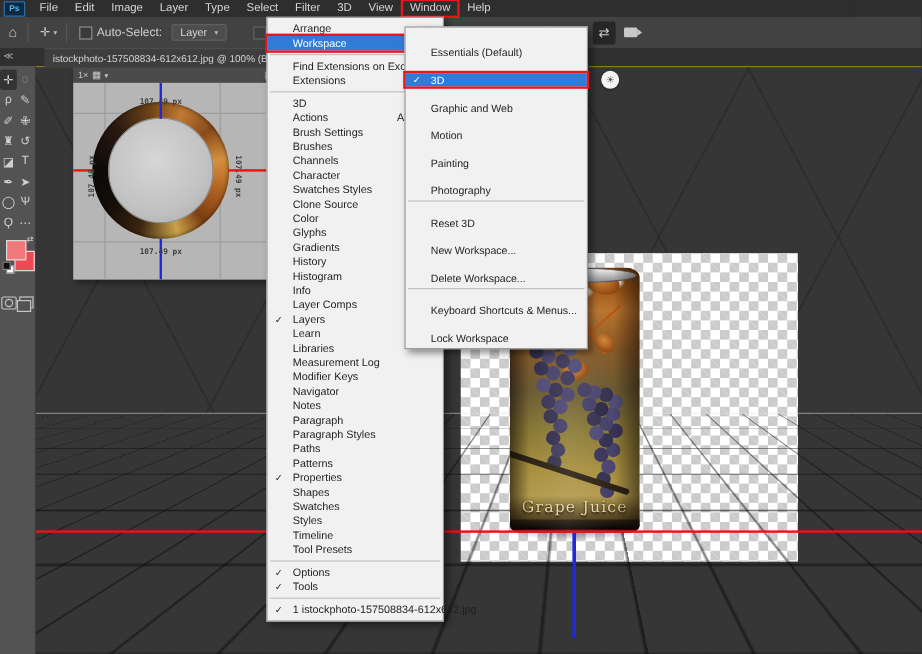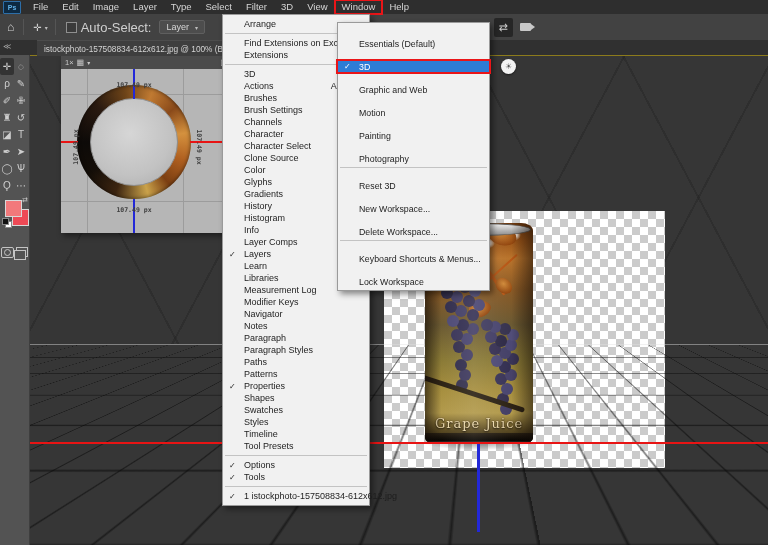--- a/index.html
+++ b/index.html
@@ -15,21 +15,21 @@
   .mb-item{color:#d6d6d6;font-size:9.5px;padding:1px 7px;line-height:12px;white-space:nowrap;}
   .mb-item.annot{outline:2px solid #ea1518;outline-offset:-1px;}
 
   
   #optionsbar{position:absolute;left:0;top:14px;width:768px;height:26px;background:#424242;
               border-bottom:1px solid #272727;display:flex;align-items:center;z-index:20;}
   .ob-icon{color:#cdcdcd;font-size:12px;margin:0 7px;}
   .ob-sep{width:1px;height:16px;background:#555;margin:0 2px;}
   .ob-chevron{color:#bdbdbd;font-size:6px;margin-left:-4px;margin-right:5px;}
   .ob-check{width:9px;height:9px;border:1px solid #8f8f8f;background:#3a3a3a;margin:0 4px 0 8px;}
-  .ob-label{color:#cfcfcf;font-size:13px;}
+  .ob-label{color:#cfcfcf;font-size:10px;}
   .ob-label.dim,.ob-check.dim{opacity:.45;}
   #layer-dropdown{margin-left:8px;background:#4d4d4d;border:1px solid #5f5f5f;border-radius:2px;
                   padding:1px 6px;display:flex;align-items:center;gap:6px;color:#d6d6d6;font-size:9px;}
   #modes-cluster{position:absolute;left:393px;top:0;height:26px;display:flex;align-items:center;gap:3px;}
   .dim-icon{color:#5f5f5f;font-size:11px;padding:0 2px;}
   .mode-btn{width:19px;height:19px;display:flex;align-items:center;justify-content:center;
             color:#cbcbcb;font-size:11px;border-radius:2px;}
   .mode-btn.sel{background:#262626;}
   .cam{position:relative;width:11px;height:8px;background:#c8c8c8;border-radius:1px;}
   .cam::after{content:"";position:absolute;left:11px;top:1px;border-top:3px solid transparent;
@@ -304,20 +304,25 @@
       </div>
     </div>
   </div>
 
   <div id="window-menu" class="menu">
       <div class="menu-item">
         <span class="check"></span>
         <span>Arrange</span>
         <span class="sub-arrow">▶</span>
       </div>
+      <div class="menu-item hl annot">
+        <span class="check"></span>
+        <span>Workspace</span>
+        <span class="sub-arrow">▶</span>
+      </div>
       <div class="menu-sep"></div>
       <div class="menu-item">
         <span class="check"></span>
         <span>Find Extensions on Exchange...</span>
       </div>
       <div class="menu-item">
         <span class="check"></span>
         <span>Extensions</span>
         <span class="sub-arrow">▶</span>
       </div>
@@ -326,38 +331,38 @@
         <span class="check"></span>
         <span>3D</span>
       </div>
       <div class="menu-item">
         <span class="check"></span>
         <span>Actions</span>
         <span class="shortcut">Alt+F9</span>
       </div>
       <div class="menu-item">
         <span class="check"></span>
-        <span>Brushes</span>
-      </div>
-      <div class="menu-item">
-        <span class="check"></span>
         <span>Brush Settings</span>
         <span class="shortcut">F5</span>
       </div>
       <div class="menu-item">
         <span class="check"></span>
+        <span>Brushes</span>
+      </div>
+      <div class="menu-item">
+        <span class="check"></span>
         <span>Channels</span>
       </div>
       <div class="menu-item">
         <span class="check"></span>
         <span>Character</span>
       </div>
       <div class="menu-item">
         <span class="check"></span>
-        <span>Character Select</span>
+        <span>Swatches Styles</span>
       </div>
       <div class="menu-item">
         <span class="check"></span>
         <span>Clone Source</span>
       </div>
       <div class="menu-item">
         <span class="check"></span>
         <span>Color</span>
         <span class="shortcut">F6</span>
       </div>

